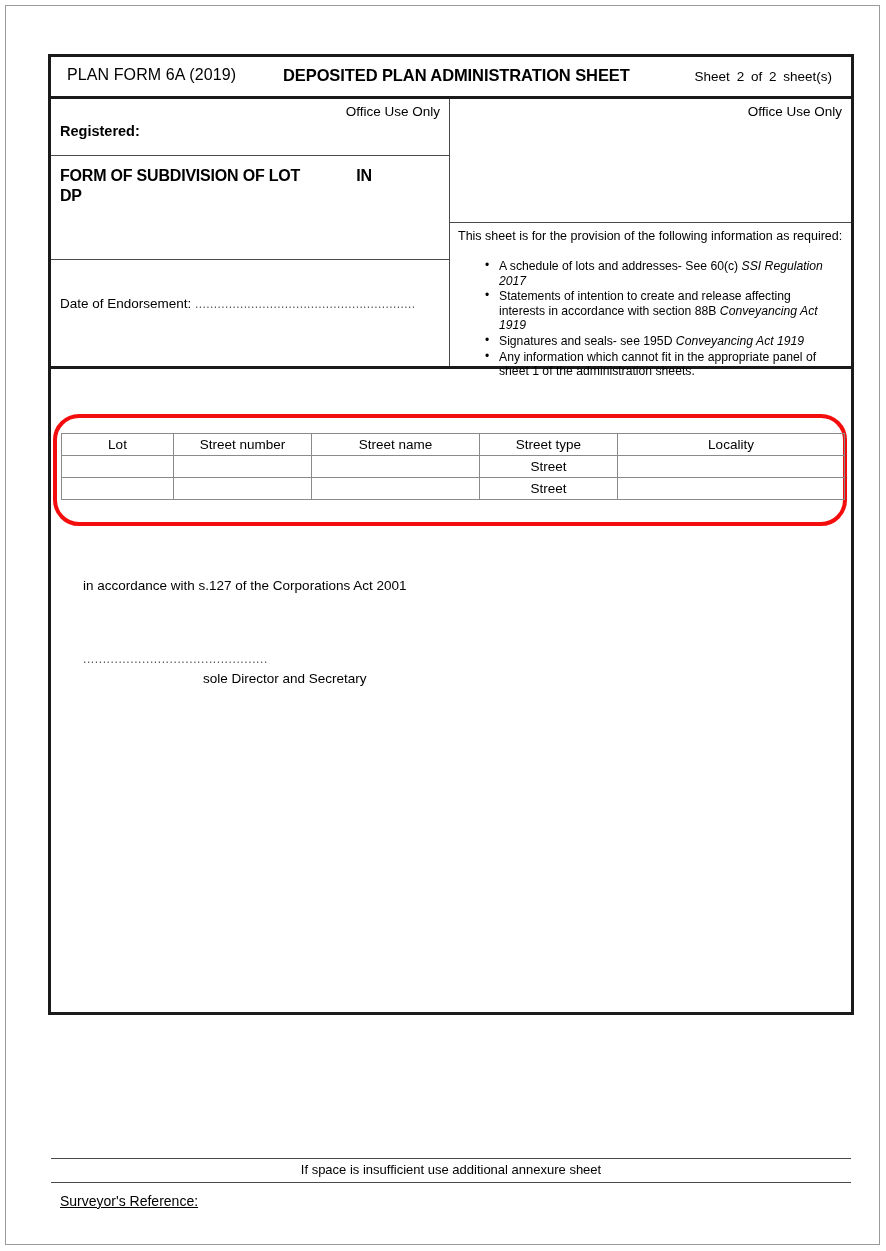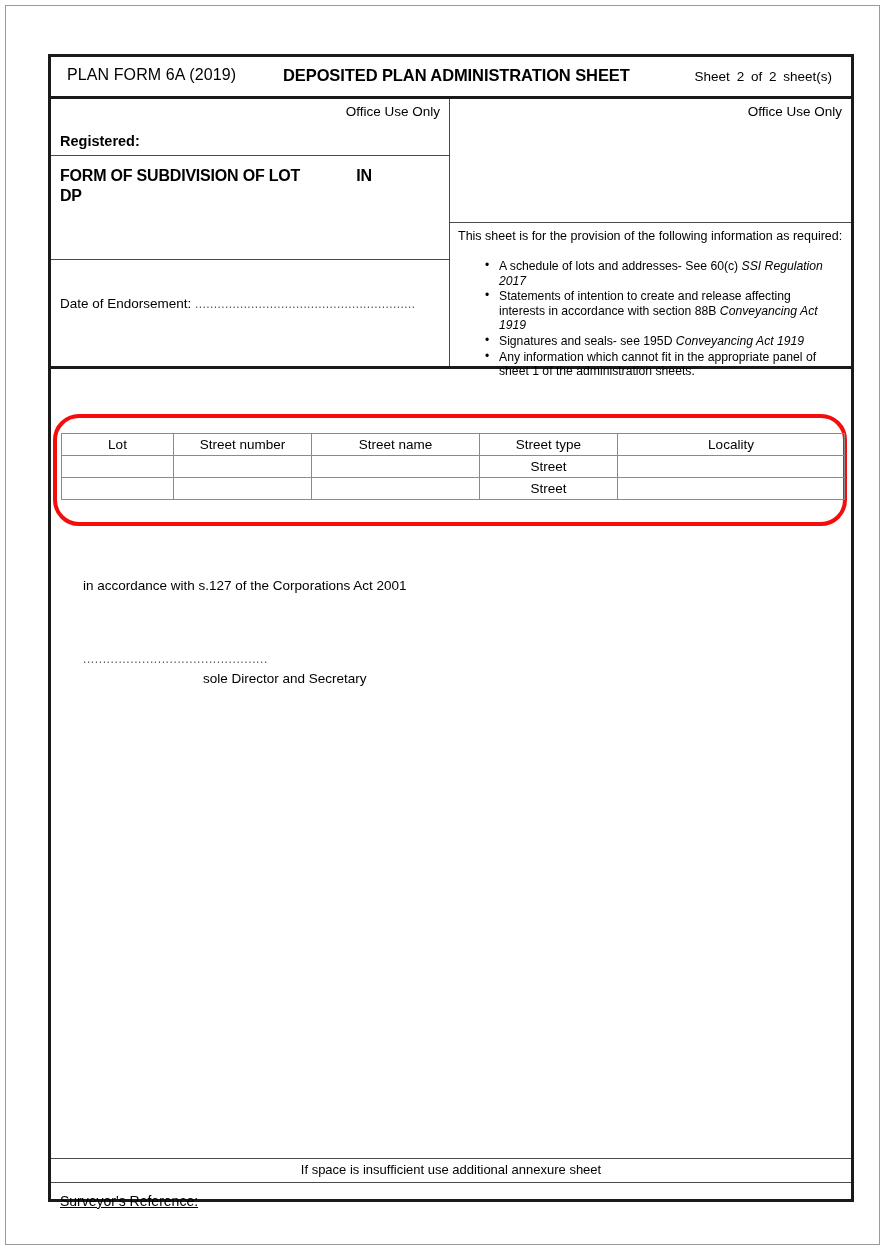--- a/index.html
+++ b/index.html
@@ -26,21 +26,21 @@
     box-sizing: border-box;
     background: #ffffff;
   }
 
   
   #doc-sheet {
     position: absolute;
     left: 42px;
     top: 48px;
     width: 806px;
-    height: 1148px;
+    height: 961px;
     border: 3px solid #1a1a1a;
     box-sizing: border-box;
     background: #ffffff;
   }
 
   
   .hdr-row {
     position: relative;
     height: 42px;
     border-bottom: 3px solid #1a1a1a;
@@ -113,21 +113,21 @@
   .office-use {
     position: absolute;
     right: 9px;
     top: 5px;
     font-size: 13.5px;
     margin-left: 16px;
   }
   .registered-label {
     position: absolute;
     left: 9px;
-    top: 34px;
+    top: 24px;
     font-size: 14.5px;
     font-weight: bold;
   }
   .plan-heading {
     position: absolute;
     left: 9px;
     top: 10px;
     right: 8px;
     font-size: 16px;
     font-weight: bold;

